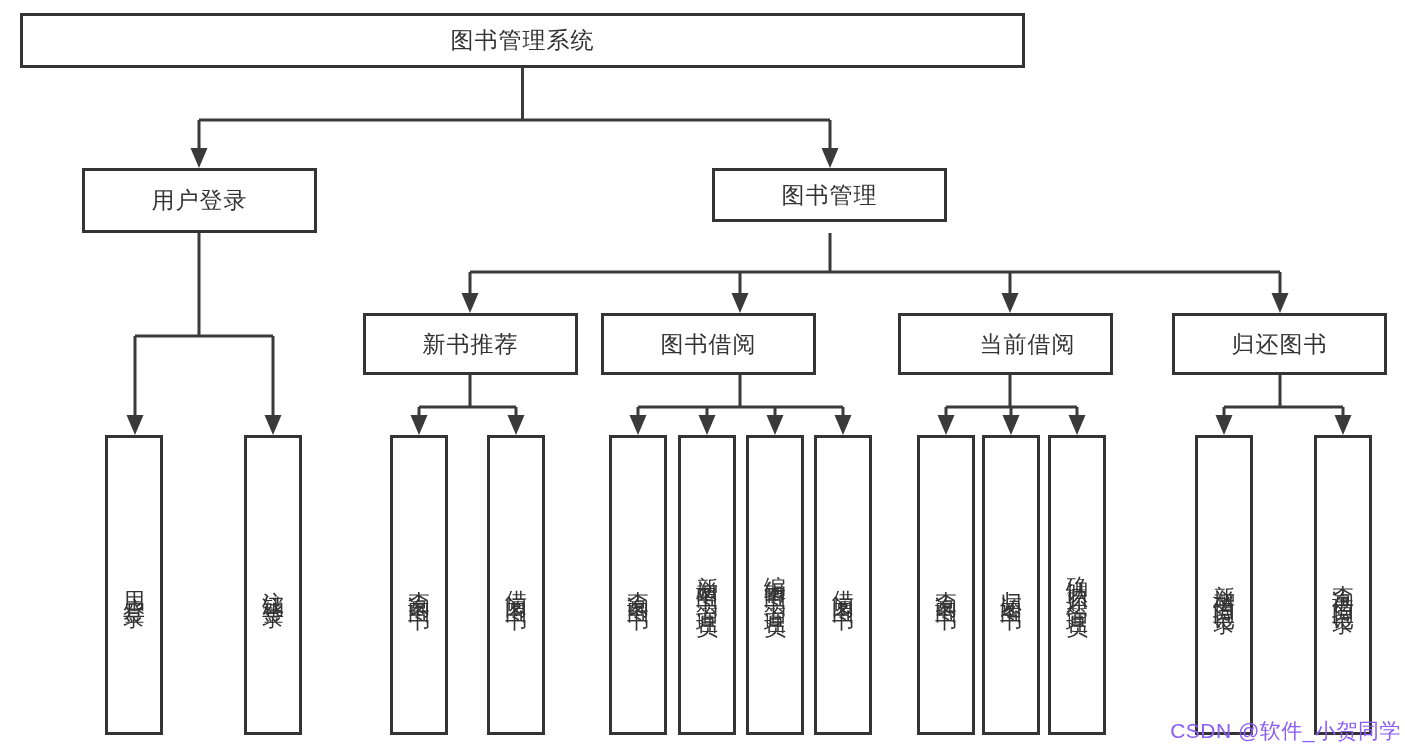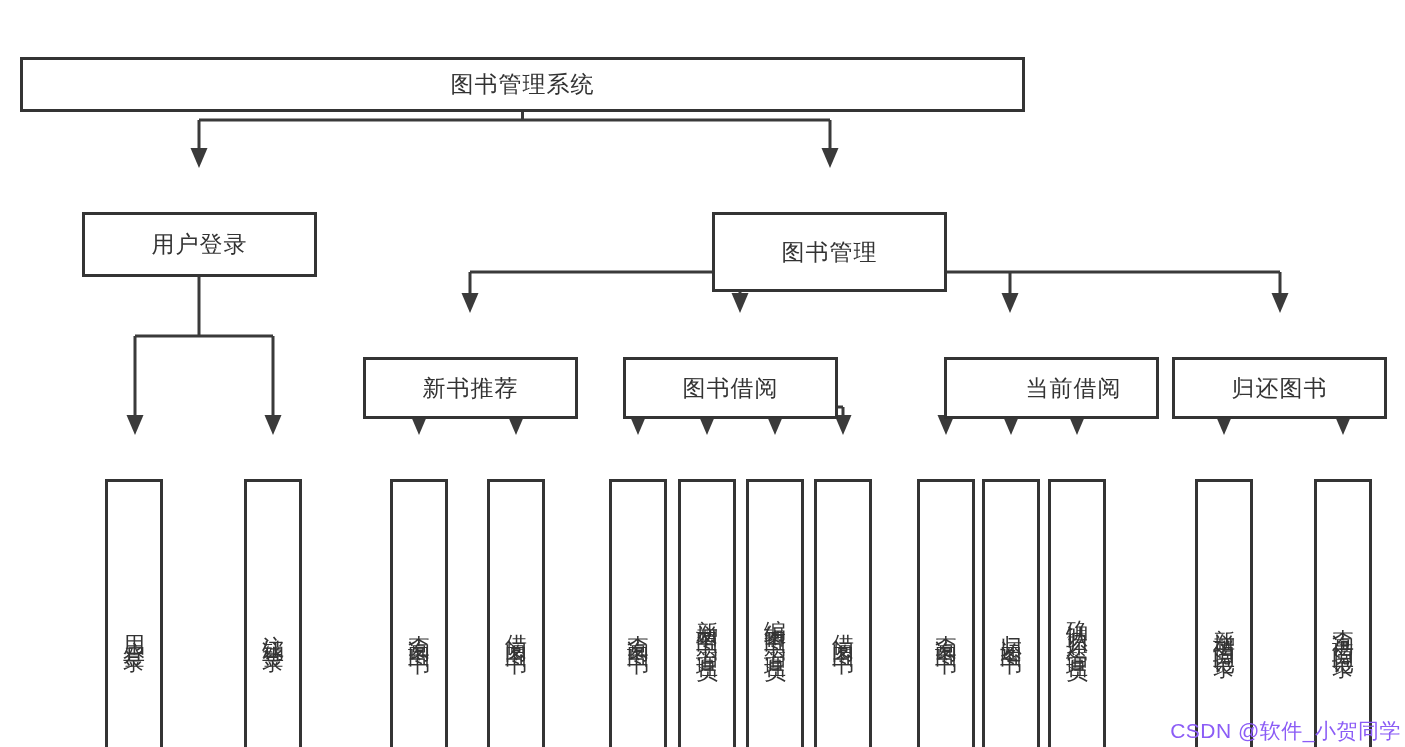--- a/index.html
+++ b/index.html
@@ -25,42 +25,41 @@
   .box {
     position: absolute;
     box-sizing: border-box;
     background: #ffffff;
     border: 3px solid #343434;
     color: #333333;
     display: flex;
     align-items: center;
     justify-content: center;
     line-height: 1;
-    margin-top: 44px;
   }
   .hbox {
     font-size: 23px;
     letter-spacing: 1px;
   }
   .vbox span {
     writing-mode: vertical-rl;
     text-orientation: mixed;
     font-size: 22px;
     letter-spacing: 6px;
     line-height: 1;
     max-height: 96%;
   }
   
   .n-root   { left: 20px;   top: 13px;  width: 1005px; height: 55px; }
   .n-login  { left: 82px;   top: 168px; width: 235px;  height: 65px; }
-  .n-mgmt   { left: 712px;  top: 168px; width: 235px;  height: 80px; }
+  .n-mgmt   { left: 712px;  top: 168px; width: 235px;  height: 54px; }
   .n-l3     { top: 313px; width: 215px; height: 62px; }
   .n-rec    { left: 363px;  }
-  .n-borrow { left: 623px; text-align: right;  }
-  .n-cur    { left: 944px; padding-left: 44px;  }
+  .n-borrow { left: 601px; text-align: right;  }
+  .n-cur    { left: 898px; padding-left: 44px;  }
   .n-hist   { left: 1172px; }
   .leaf     { top: 435px; width: 58px; height: 300px; }
   .lf-1  { left: 105px;  }
   .lf-2  { left: 244px;  }
   .lf-3  { left: 390px;  }
   .lf-4  { left: 487px;  }
   .lf-5  { left: 609px;  }
   .lf-6  { left: 678px;  }
   .lf-7  { left: 746px;  }
   .lf-8  { left: 814px;  }

